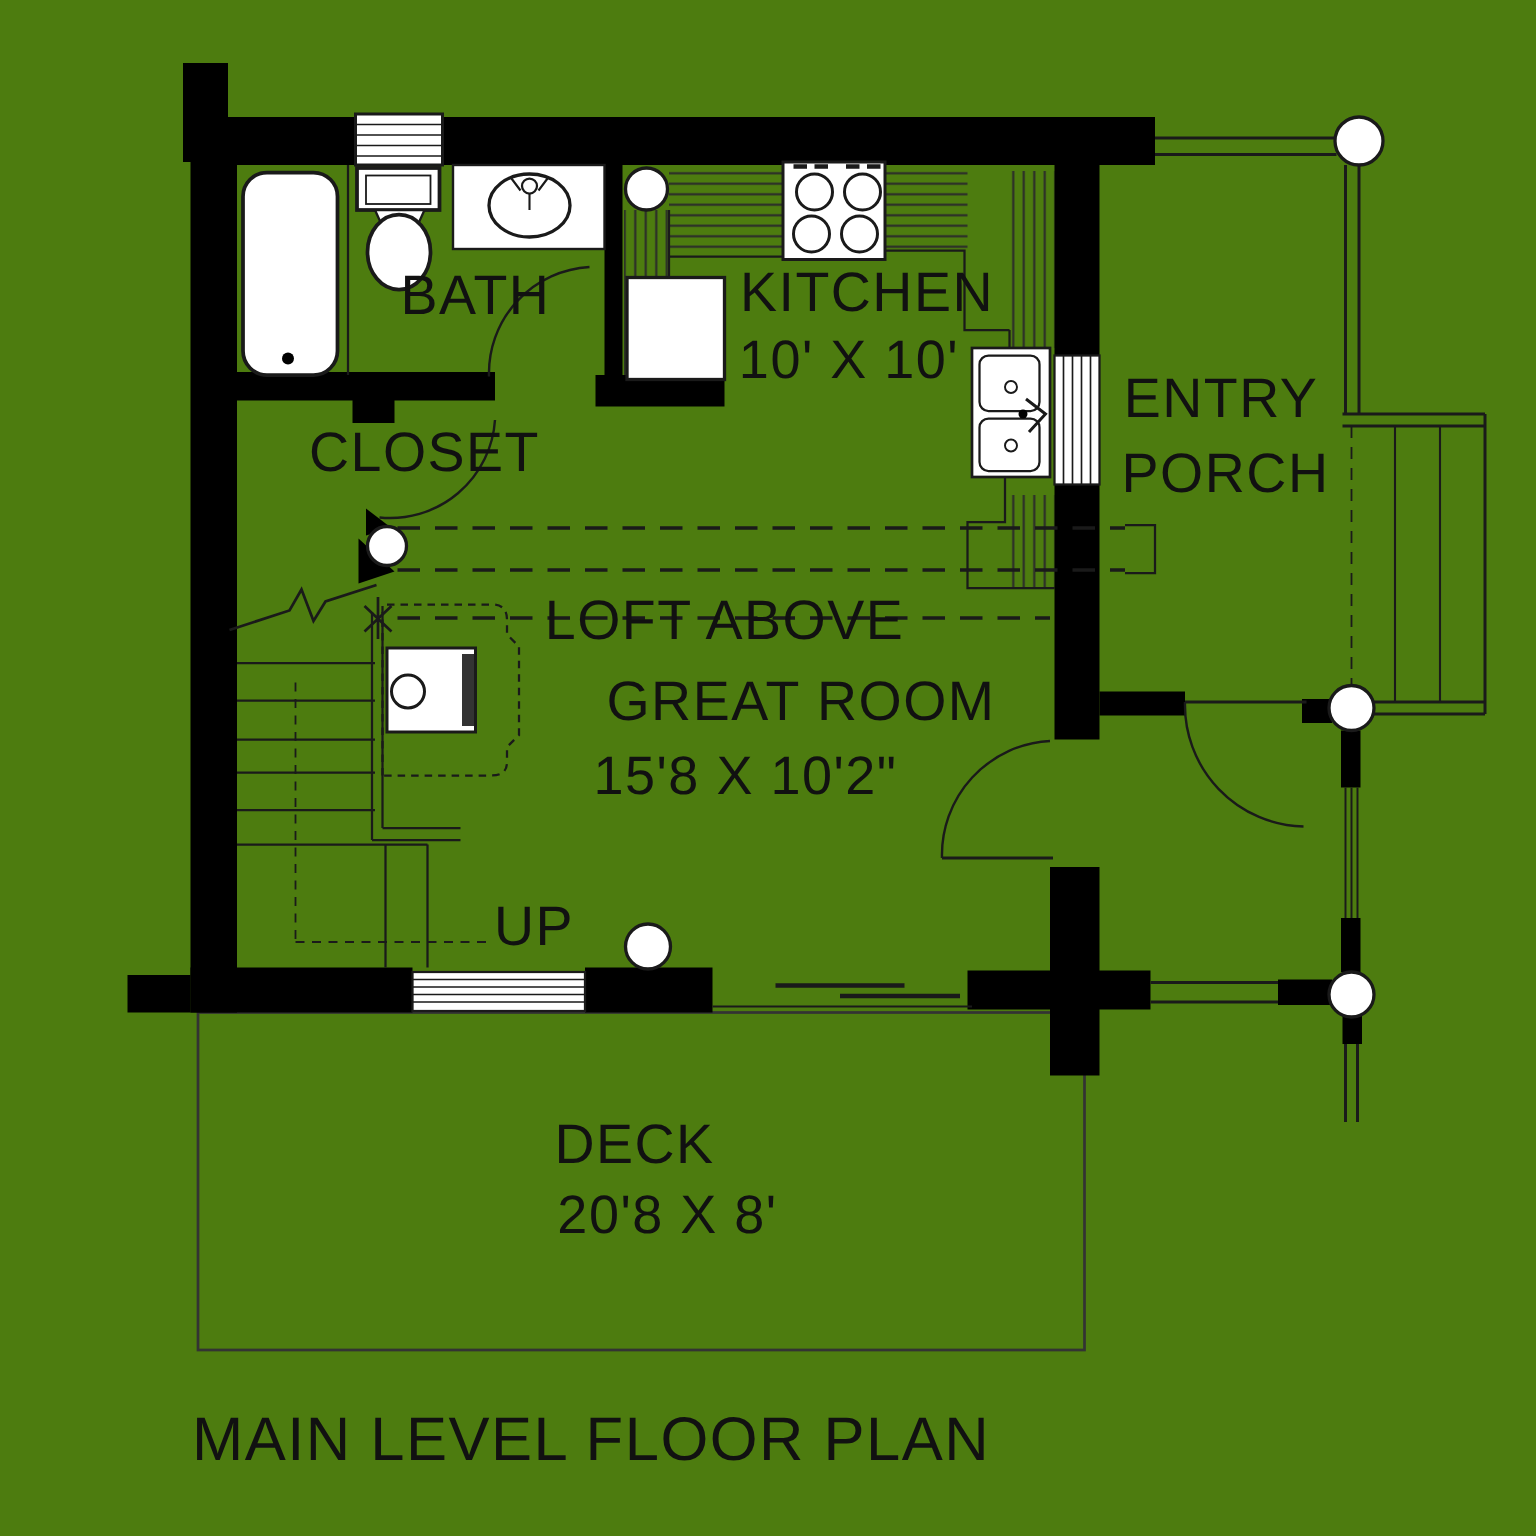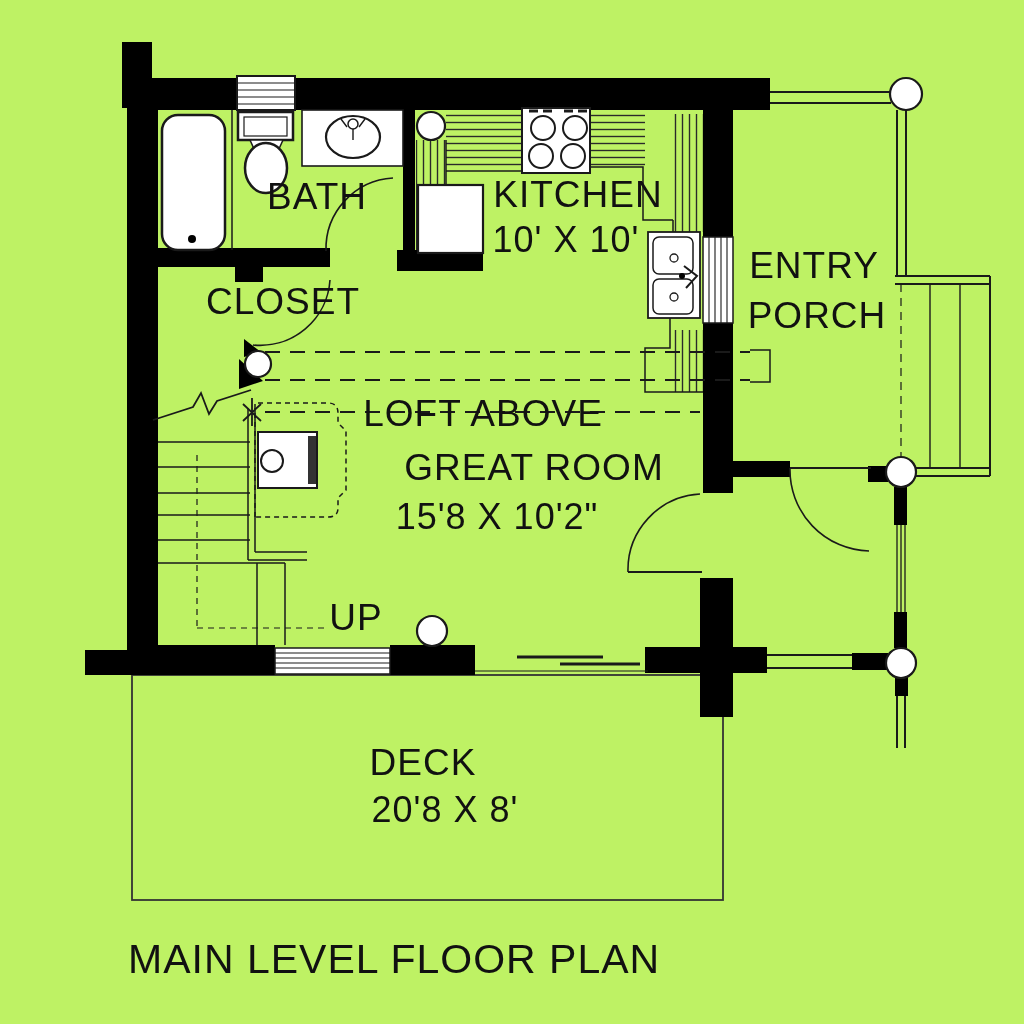--- a/index.html
+++ b/index.html
@@ -1,16 +1,16 @@
 <!DOCTYPE html>
 <html><head>
 <meta charset="utf-8">
 <style>
   html,body{margin:0;padding:0;background:#ffffff;}
-  #canvas{position:relative;width:1024px;height:1024px;background:#bef264;overflow:hidden;}
+  #canvas{position:relative;width:1024px;height:1024px;background:#4d7c0f;overflow:hidden;}
   svg{position:absolute;left:0;top:0;}
   text{font-family:"Liberation Sans","DejaVu Sans",sans-serif;fill:#111111;letter-spacing:1px;}
   .room-label{font-size:37px;}
   .dim-label{font-size:36px;}
   .title-label{font-size:41px;}
 </style>
 </head>
 <body>
 
 <div id="canvas">

